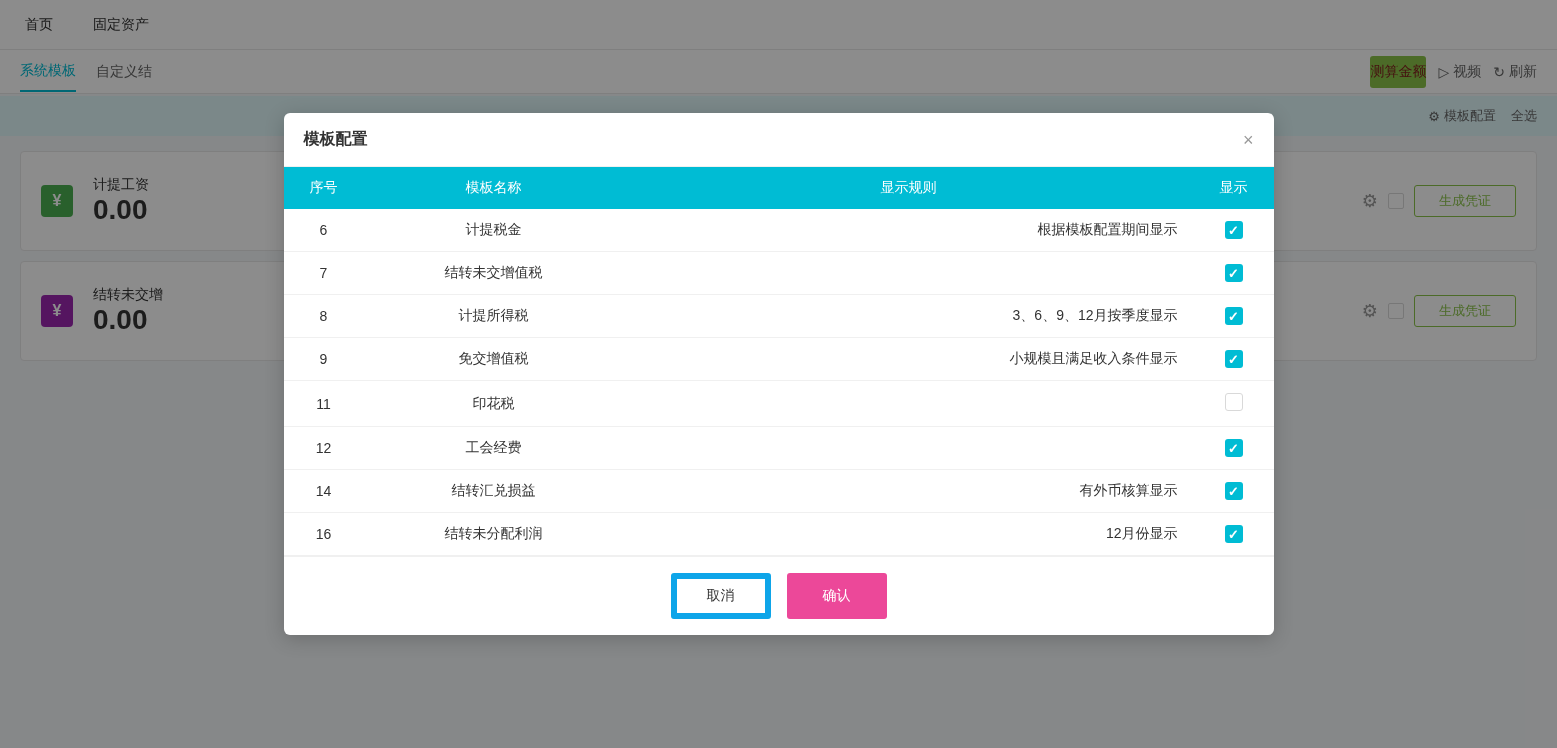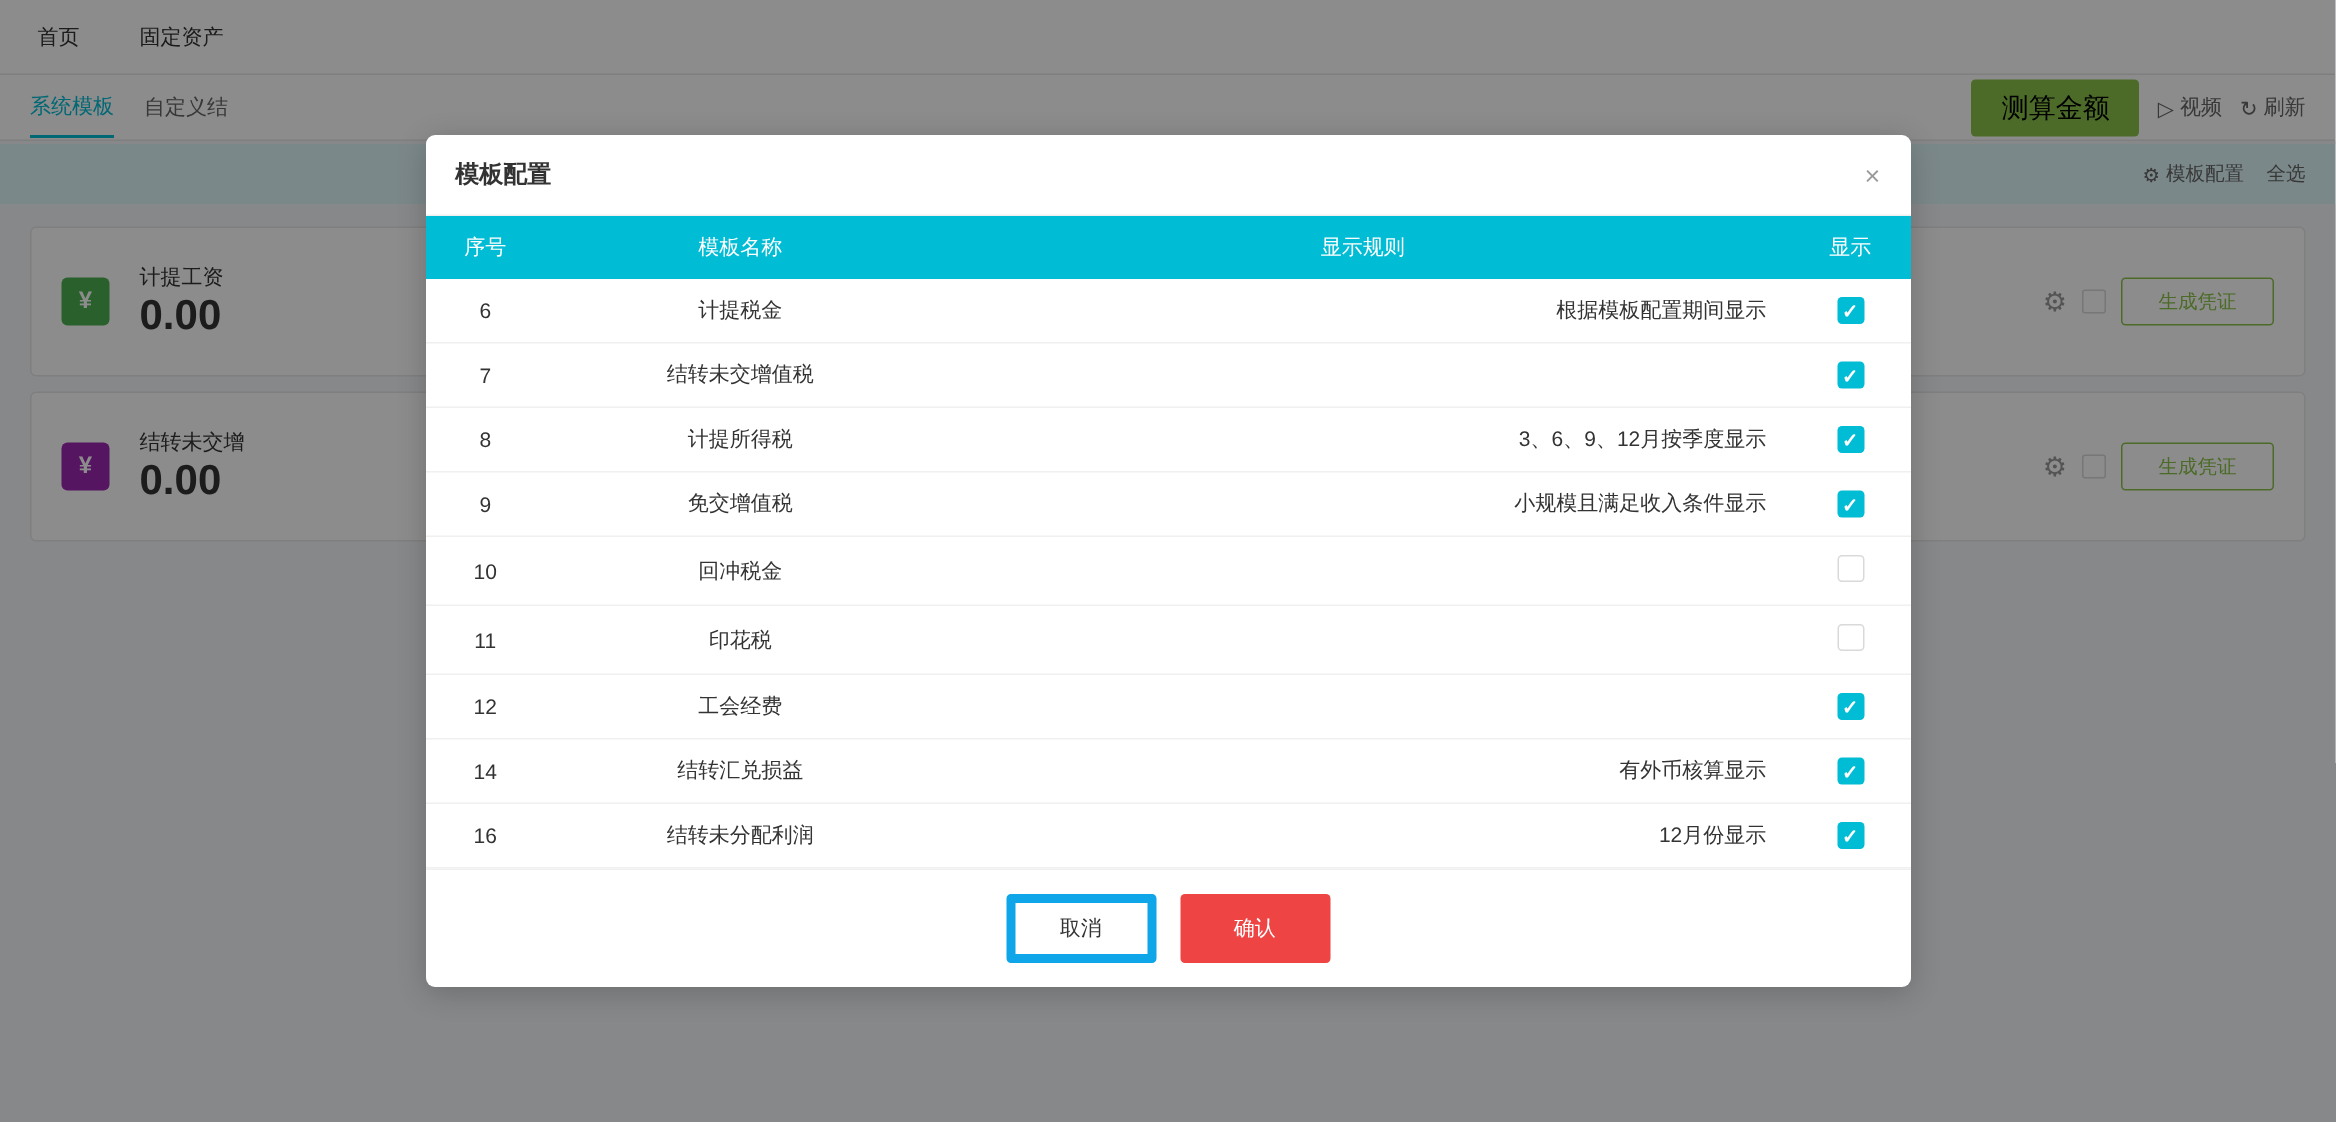--- a/index.html
+++ b/index.html
@@ -60,26 +60,26 @@
       border-bottom: 2px solid #00bcd4;
     }
     .sub-nav-right {
       margin-left: auto;
       display: flex;
       align-items: center;
       gap: 12px;
     }
     .btn-calc {
       background: #8bc34a;
-      color: #000000;
+      color: #7f1d1d;
       border: none;
-      padding: 7px 20px;
-      border-radius: 3px;
-      cursor: pointer;
-      font-size: 18px;
+      padding: 7px 0;
+      border-radius: 3px;
+      cursor: pointer;
+      font-size: 14px;
     }
     .btn-video {
       color: #666;
       cursor: pointer;
       font-size: 14px;
       display: flex;
       align-items: center;
       gap: 4px;
     }
     .btn-refresh {
@@ -331,21 +331,21 @@
     .btn-cancel {
       background: #fff;
       border: 6px solid #0ea5e9;
       color: #333;
       padding: 8px 30px;
       border-radius: 3px;
       cursor: pointer;
       font-size: 14px;
     }
     .btn-confirm {
-      background: #ef4444;
+      background: #ec4899;
       border: none;
       color: #fff;
       padding: 8px 36px;
       border-radius: 3px;
       cursor: pointer;
       font-size: 14px;
     }
   </style>
 </head>
 <body>
@@ -453,26 +453,20 @@
               <td>3、6、9、12月按季度显示</td>
               <td style="text-align: center;"><span class="cb-checked"></span></td>
             </tr>
             <tr>
               <td>9</td>
               <td>免交增值税</td>
               <td>小规模且满足收入条件显示</td>
               <td style="text-align: center;"><span class="cb-checked"></span></td>
             </tr>
             <tr>
-              <td>10</td>
-              <td>回冲税金</td>
-              <td></td>
-              <td style="text-align: center;"><span class="cb-unchecked"></span></td>
-            </tr>
-            <tr>
               <td>11</td>
               <td>印花税</td>
               <td></td>
               <td style="text-align: center;"><span class="cb-unchecked"></span></td>
             </tr>
             <tr>
               <td>12</td>
               <td>工会经费</td>
               <td></td>
               <td style="text-align: center;"><span class="cb-checked"></span></td>

